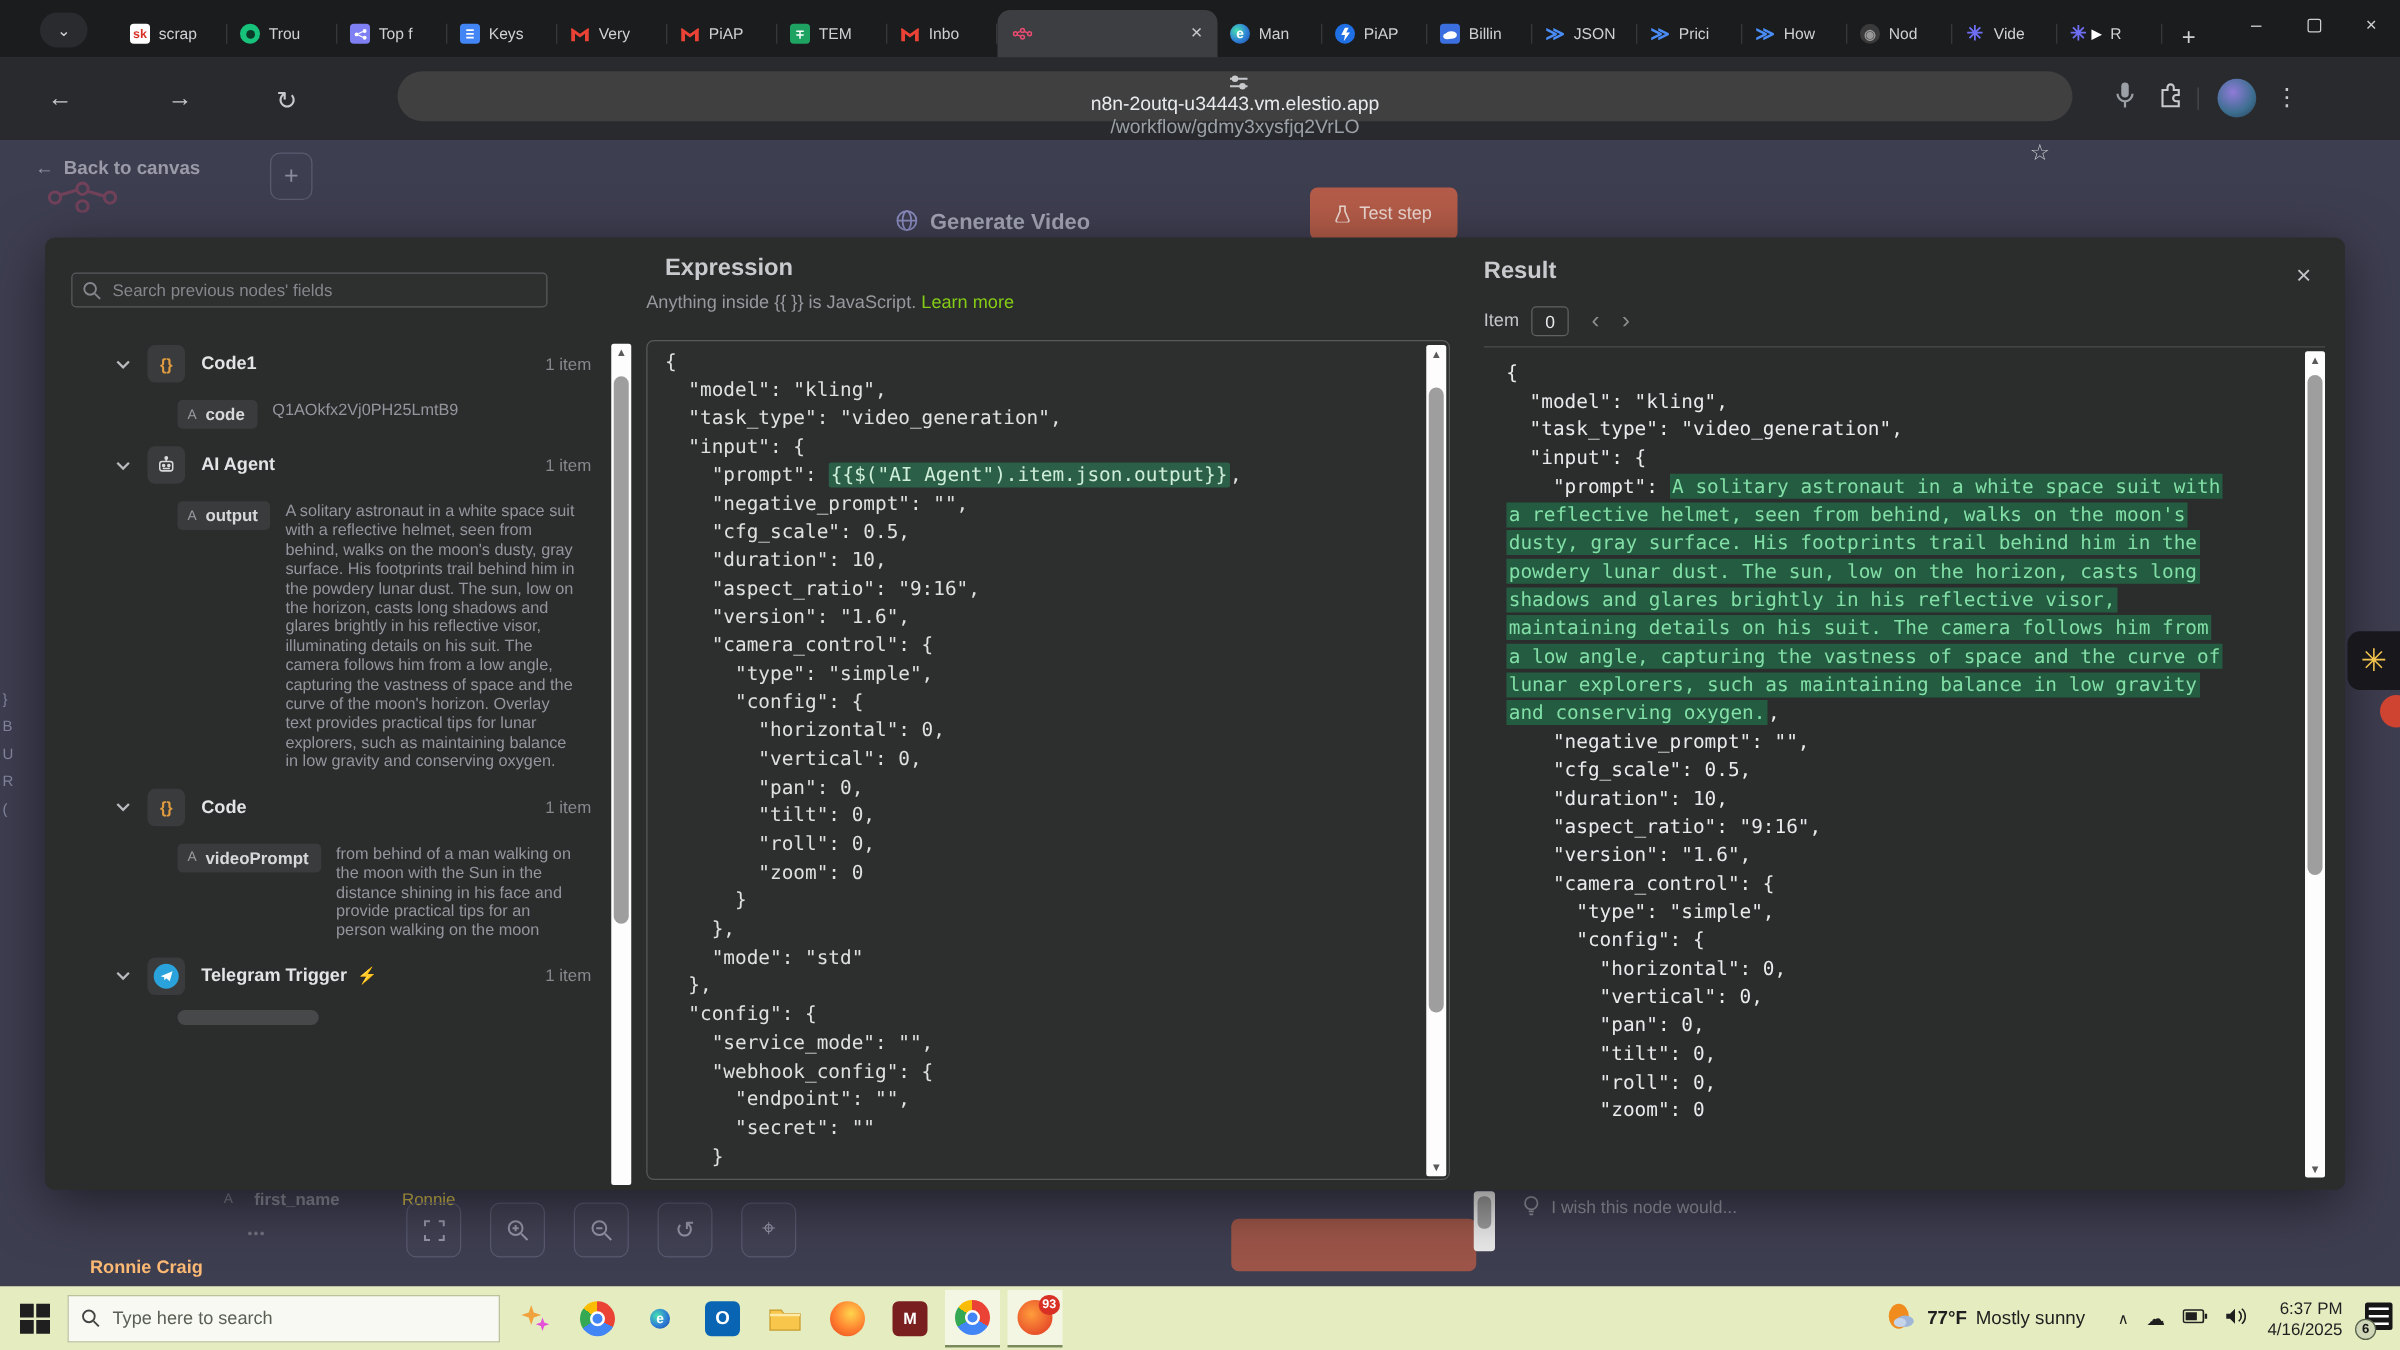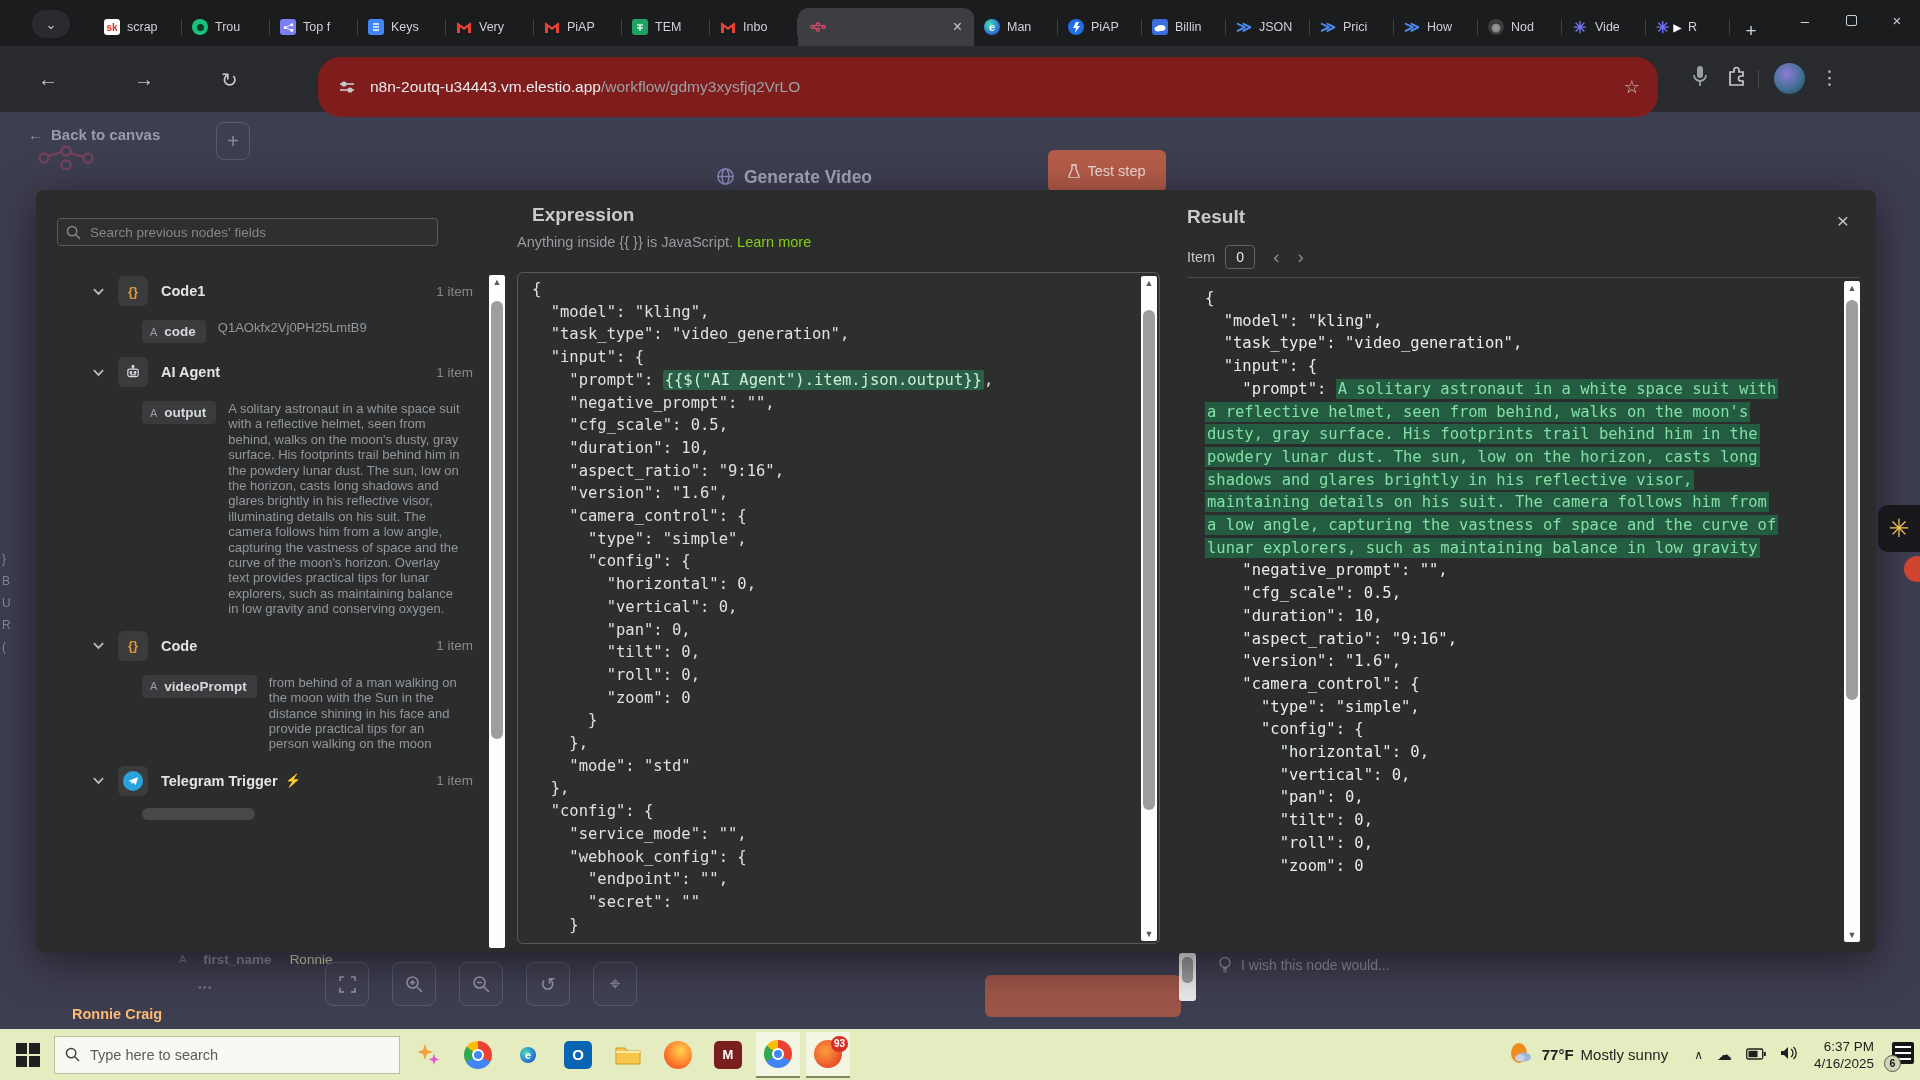--- a/index.html
+++ b/index.html
@@ -19,22 +19,22 @@
   .tab .fav{flex:0 0 16px;width:16px;height:16px;margin-right:7px;display:flex;align-items:center;justify-content:center;font-size:11px;border-radius:3px;}
   .tab-active{width:176px;height:38px;background:#3d3e41;border-radius:10px 10px 0 0;display:flex;align-items:center;
     justify-content:space-between;padding:0 12px;}
   .newtab{width:30px;height:30px;color:#cdd0d3;font-size:19px;display:flex;align-items:center;justify-content:center;margin:8px 0 0 6px;}
   #wincontrols{position:absolute;right:0;top:0;height:40px;display:flex;align-items:center;}
   #wincontrols .wc{width:46px;height:40px;display:flex;align-items:center;justify-content:center;color:#cdd0d3;font-size:15px;}
   .wc-box{width:11px;height:11px;border:1.4px solid #cdd0d3;border-radius:2px;}
 
   #toolbar{position:absolute;left:0;top:46px;width:1920px;height:66px;background:#292a2d;z-index:100;}
   .nav-ic{position:absolute;top:22px;color:#c7c9cc;font-size:20px;}
-  #urlpill{position:absolute;left:318px;top:11px;width:1340px;height:60px;border-radius:22px;background:#7f1d1d;
-    display:flex;align-items:center;color:#e8eaed;}
+  #urlpill{position:absolute;left:318px;top:11px;width:1340px;height:40px;border-radius:22px;background:#404040;
+    display:flex;align-items:center;color:#e8eaed;flex-direction:column;}
   #urlpill .host{font-size:15.5px;color:#e8eaed;}
   #urlpill .path{font-size:15.5px;color:#9aa0a6;}
   .tb-right{position:absolute;top:18px;color:#c7c9cc;}
 
   
   #canvas{position:absolute;left:0;top:112px;width:1920px;height:917px;background:#3e3e51;z-index:10;}
   .canvas-btn{width:44px;height:44px;border:1px solid #595971;border-radius:8px;color:#9595a8;
     display:flex;align-items:center;justify-content:center;font-size:19px;margin-right:23px;background:rgba(255,255,255,0.02);}
 
   
@@ -355,21 +355,21 @@
        align-items:center;justify-content:center;color:#ecd7d1;font-size:14.5px;">
     <svg width="12" height="14" viewBox="0 0 12 14" style="margin-right:7px;">
       <path d="M4 1 h4 v4 l3 7 a1.5 1.5 0 0 1 -1.4 2 h-7.2 a1.5 1.5 0 0 1 -1.4 -2 l3 -7 z" fill="none" stroke="#ecd7d1" stroke-width="1.3"></path>
       </svg>
     <span>Test step</span>
   </div>
 
   <div class="abs" style="left:172px;top:839px;display:flex;align-items:center;opacity:.75;">
     <span style="background:#3f3f50;border-radius:4px;padding:2px 7px;font-size:11px;color:#8b8b98;margin-right:10px;">A</span>
     <span style="font-size:13.5px;color:#9a9aa6;font-weight:bold;margin-right:18px;">first_name</span>
-    <span style="font-size:13.5px;color:#fef9c3;">Ronnie</span>
+    <span style="font-size:13.5px;color:#fde047;margin-left:32px;">Ronnie</span>
   </div>
   <div class="abs" style="left:72px;top:871px;font-size:14.5px;color:#fdba74;font-weight:bold;margin-top:23px;">Ronnie Craig</div>
   <div class="abs" style="left:198px;top:869px;font-size:11px;color:#70707f;letter-spacing:1px;">•••</div>
 
   <div class="abs" style="left:325px;top:850px;display:flex;">
     <div class="canvas-btn">
       <svg width="17" height="17" viewBox="0 0 17 17">
           <g stroke="#9595a8" stroke-width="1.6" fill="none">
       <path d="M1 5 v-4 h4"></path>
             <path d="M12 1 h4 v4"></path>
@@ -586,20 +586,21 @@
       <div class="code-line"><span>  "task_type": "video_generation",</span></div>
       <div class="code-line"><span>  "input": {</span></div>
       <div class="code-line"><span>    "prompt": </span><span class="hl-res">A solitary astronaut in a white space suit with</span></div>
       <div class="code-line"><span class="hl-res">a reflective helmet, seen from behind, walks on the moon's</span></div>
       <div class="code-line"><span class="hl-res">dusty, gray surface. His footprints trail behind him in the</span></div>
       <div class="code-line"><span class="hl-res">powdery lunar dust. The sun, low on the horizon, casts long</span></div>
       <div class="code-line"><span class="hl-res">shadows and glares brightly in his reflective visor,</span></div>
       <div class="code-line"><span class="hl-res">maintaining details on his suit. The camera follows him from</span></div>
       <div class="code-line"><span class="hl-res">a low angle, capturing the vastness of space and the curve of</span></div>
       <div class="code-line"><span class="hl-res">lunar explorers, such as maintaining balance in low gravity</span></div>
+      <div class="code-line"><span class="hl-res">and conserving oxygen.</span><span>,</span></div>
       <div class="code-line"><span>    "negative_prompt": "",</span></div>
       <div class="code-line"><span>    "cfg_scale": 0.5,</span></div>
       <div class="code-line"><span>    "duration": 10,</span></div>
       <div class="code-line"><span>    "aspect_ratio": "9:16",</span></div>
       <div class="code-line"><span>    "version": "1.6",</span></div>
       <div class="code-line"><span>    "camera_control": {</span></div>
       <div class="code-line"><span>      "type": "simple",</span></div>
       <div class="code-line"><span>      "config": {</span></div>
       <div class="code-line"><span>        "horizontal": 0,</span></div>
       <div class="code-line"><span>        "vertical": 0,</span></div>

